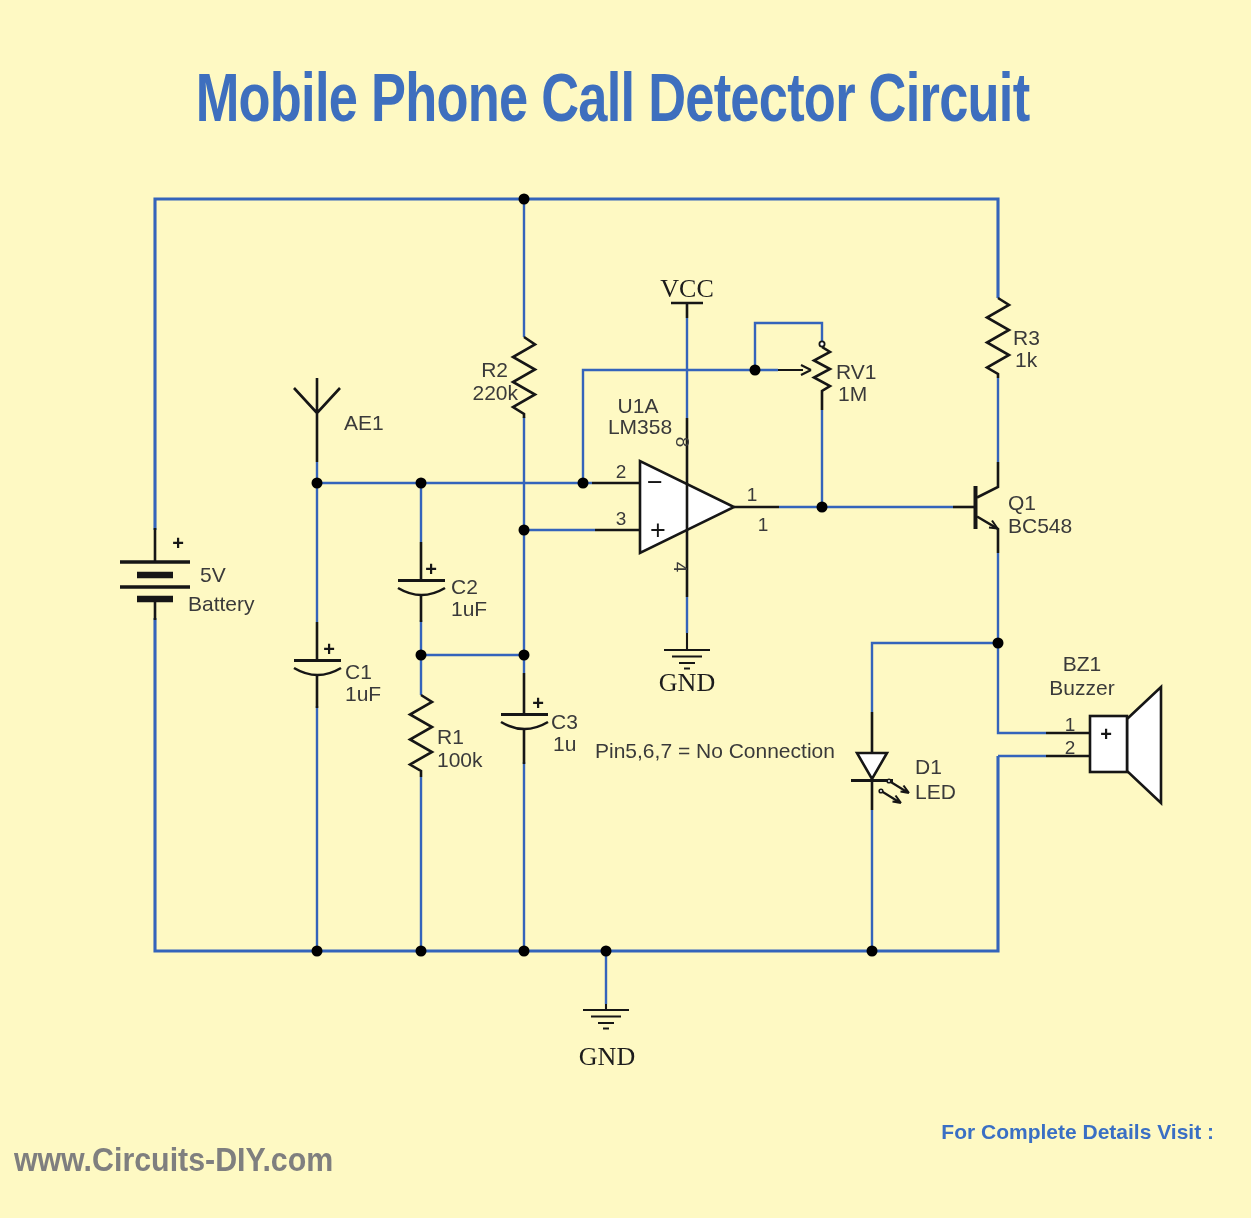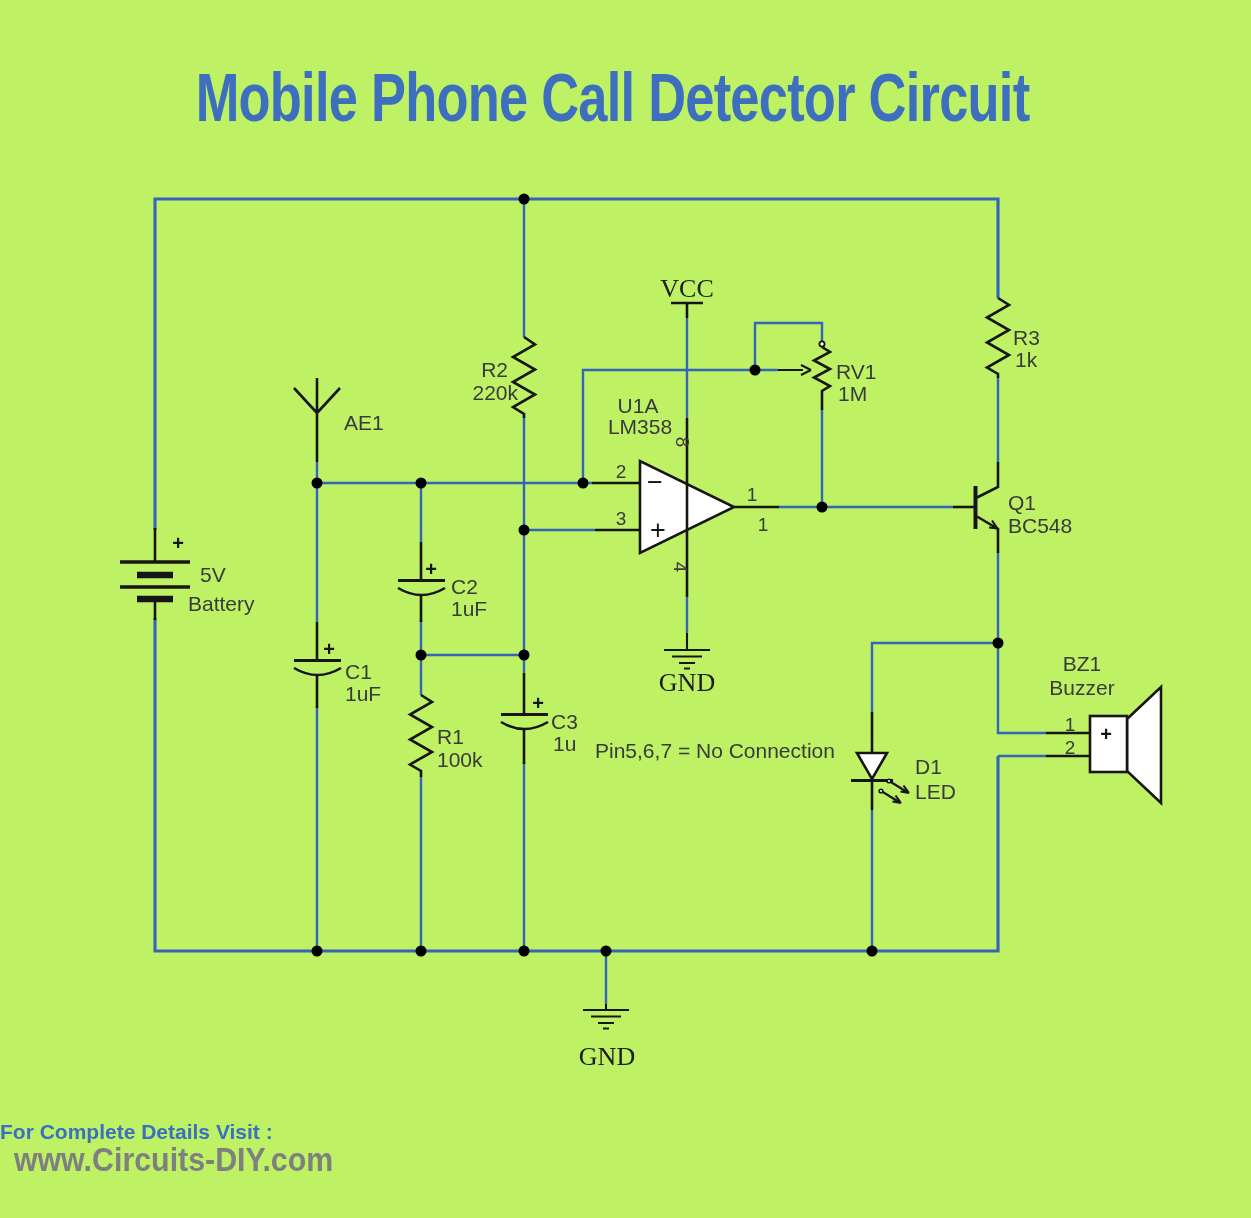--- a/index.html
+++ b/index.html
@@ -1,37 +1,37 @@
 <!DOCTYPE html>
 <html><head>
 <meta charset="utf-8">
 <style>
   html,body{margin:0;padding:0;background:#ffffff;}
-  .page{position:relative;width:1251px;height:1218px;background:#bef264;overflow:hidden;
+  .page{position:relative;width:1251px;height:1218px;background:#fef9c3;overflow:hidden;
         font-family:"Liberation Sans",sans-serif;}
   .title-wrap{position:absolute;top:58px;left:0;width:1224px;text-align:center;}
   .title-wrap span{display:inline-block;font-size:69px;font-weight:bold;color:#3e6fbe;
         letter-spacing:-1px;transform:scaleX(0.76);transform-origin:center;white-space:nowrap;}
   .schematic{position:absolute;top:0;left:0;}
   .wire{stroke:#3464bb;fill:none;}
   .rail{stroke-width:3.1px;}
   .branch{stroke-width:2.4px;}
   .sym{stroke:#161616;fill:none;stroke-width:2.6px;}
   .symfill{stroke:#161616;fill:#ffffff;stroke-width:2.6px;}
   .plate-long{stroke:#161616;stroke-width:3.6px;}
   .plate-short{stroke:#161616;stroke-width:6.5px;}
   .cap-plate{stroke:#161616;stroke-width:3px;}
   .thin{stroke:#161616;stroke-width:2.1px;fill:none;}
   .dot{fill:#000000;stroke:none;}
   text{fill:#3a3a3a;font-family:"Liberation Sans",sans-serif;font-size:21px;}
   .pinnum{font-size:19px;}
   .serif{font-family:"Liberation Serif",serif;font-size:26px;fill:#1c1c1c;}
   .bplus{font-weight:bold;font-size:20px;fill:#161616;}
   .opsign{font-size:27px;fill:#161616;}
-  .footer1{position:absolute;top:1120px;left:0;width:1214px;text-align:left;
+  .footer1{position:absolute;top:1120px;left:0;width:1214px;text-align:right;
         font-size:21px;font-weight:bold;color:#3a6fc4;}
   .footer2{position:absolute;top:1141px;left:0;width:1206px;}
   .footer2 span{display:inline-block;font-size:33px;font-weight:bold;color:#7f7f7f;
         transform:scaleX(0.92);transform-origin:center;}
 </style>
 </head>
 <body>
 
 <div class="page">
 

